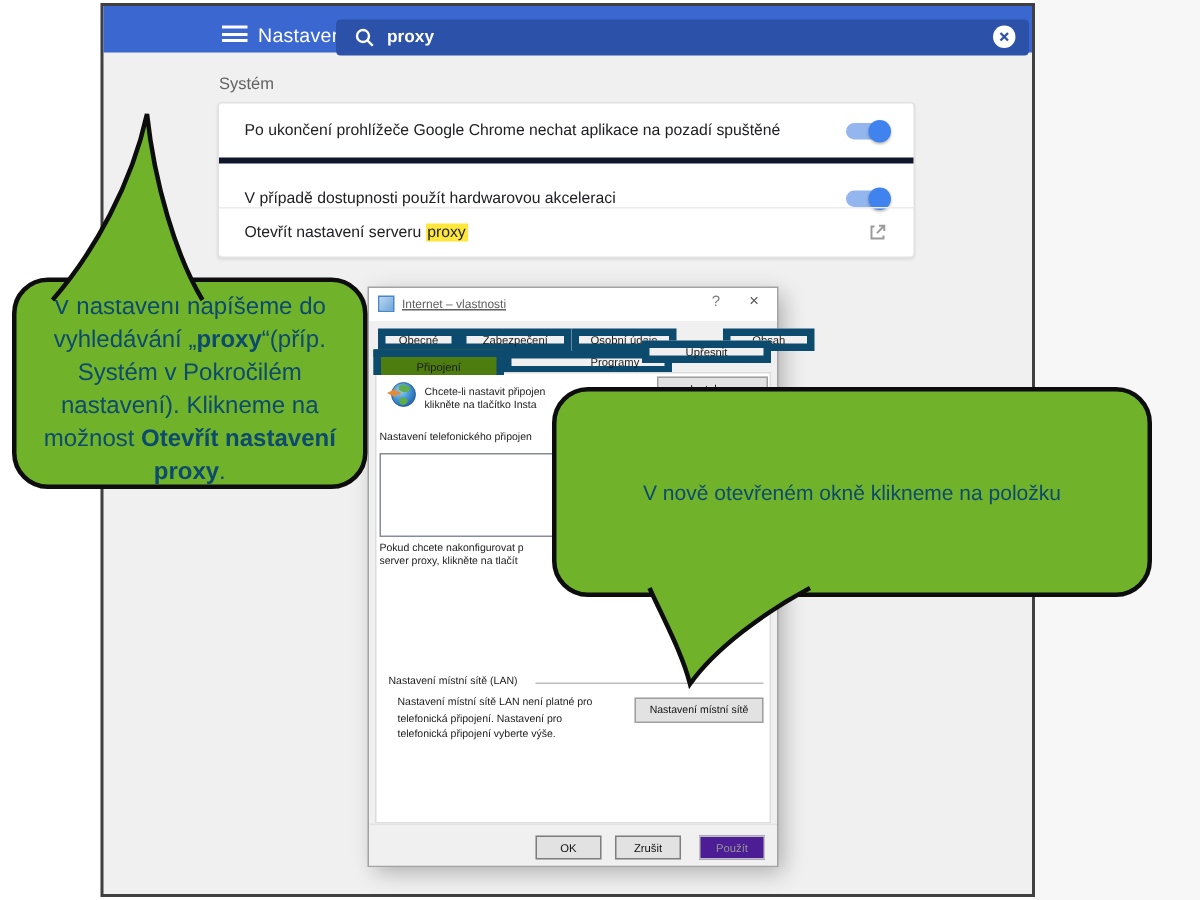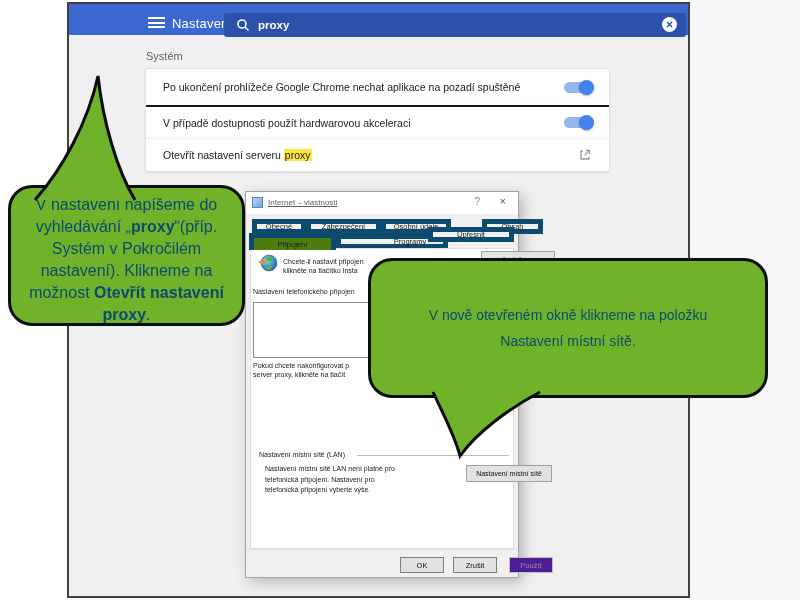--- a/index.html
+++ b/index.html
@@ -19,21 +19,21 @@
   .search-box { position:absolute; left:155px; top:9px; width:462px; height:24px; background:#2c51a8; border-radius:3px; }
   .search-box svg.mag { position:absolute; left:12px; top:5px; }
   .search-input { position:absolute; left:34px; top:0; width:380px; height:24px; background:transparent; border:none; outline:none; color:#fff; font-size:11.5px; font-weight:bold; font-family:"Liberation Sans", sans-serif; }
   .search-clear { position:absolute; right:9px; top:4px; width:15px; height:15px; background:#fff; border-radius:50%; cursor:pointer; display:flex; align-items:center; justify-content:center; }
 
   
   .section-label { position:absolute; left:146px; top:50px; font-size:11px; color:#636363; }
   .card { position:absolute; left:145px; top:68px; width:465px; height:104px; background:#fff; border:1px solid #e1e1e1; border-radius:3px; box-shadow:0 1px 2px rgba(0,0,0,.08); }
   .row { position:relative; display:flex; align-items:center; padding:0 17px; font-size:10.5px; color:#202124; }
   .row1 { height:36px; }
-  .row2 { height:33px; border-top:2px solid #0f172a; }
+  .row2 { height:33px; border-top:4px solid #0f172a;align-items:flex-end; }
   .row3 { height:33px; border-top:1px solid #ececec; cursor:pointer; }
   .row .spacer { flex:1; }
   mark.hl { background:#ffe83b; color:#202124; padding:0 1px; }
 
   .toggle { position:relative; width:28px; height:11px; background:#93b6ef; border-radius:6px; cursor:pointer; flex:none; }
   .toggle .knob { position:absolute; right:-2px; top:-2px; width:15px; height:15px; background:#4083ee; border-radius:50%; box-shadow:0 1px 2px rgba(0,0,0,.3); }
 
   
   .dialog { position:absolute; left:246px; top:192px; width:272px; height:385px; background:#f0f0f0; box-shadow:0 0 0 1px #a3a3a3, 4px 4px 14px rgba(0,0,0,.28); z-index:10; font-size:7px; color:#1a1a1a; }
   .titlebar { position:absolute; left:0; top:0; width:100%; height:22px; background:#fff; }
@@ -41,21 +41,21 @@
   .dlg-title { position:absolute; left:22px; top:6px; font-size:8px; color:#5f5f5f;text-decoration:underline; }
   .dlg-help { position:absolute; right:38px; top:4px; font-size:10px; color:#808080; cursor:pointer; }
   .dlg-close { position:absolute; right:12px; top:3px; font-size:11px; color:#555; cursor:pointer; }
 
   .tab { position:absolute; height:15px; background:#f0f0f0; border:5px solid #0c4a6e; font-size:7.5px; display:flex; align-items:center; justify-content:center; cursor:pointer; color:#1a1a1a; }
   .tab.active { background:#4d7c0f; border-bottom:none; height:17px; z-index:3; }
 
   .tabpage { position:absolute; left:4px; top:56px; width:264px; height:301px; background:#fff; border:1px solid #dcdcdc; }
 
   .intro { position:absolute; left:32px; top:8px; line-height:9px; }
-  .btn-win { position:absolute; background:#e2e2e2; border:1px solid #9f9f9f; font-size:7.5px; display:flex; align-items:center; justify-content:center; cursor:pointer; color:#111; font-family:"Liberation Sans", sans-serif;margin-left:43px; }
+  .btn-win { position:absolute; background:#e2e2e2; border:1px solid #9f9f9f; font-size:7.5px; display:flex; align-items:center; justify-content:center; cursor:pointer; color:#111; font-family:"Liberation Sans", sans-serif; }
   .btn-install { left:187px; top:2px; width:74px; height:17px; }
   .dialup-label { position:absolute; left:2px; top:39px; }
   .listbox { position:absolute; left:2px; top:53px; width:185px; height:56px; background:#fff; border:1px solid #868d99; }
   .proxy-text { position:absolute; left:2px; top:112px; line-height:9px; }
   .lan-group-label { position:absolute; left:8px; top:202px; }
   .lan-line { position:absolute; left:106px; top:206px; width:152px; border-top:1px solid #bdbdbd; }
   .lan-text { position:absolute; left:14px; top:215px; line-height:10.5px; }
   .btn-lan { left:172px; top:216px; width:86px; height:17px; font-size:7px; }
 
   .dlg-footer { position:absolute; left:0; top:357px; width:100%; height:28px; background:#f0f0f0; border-top:1px solid #e3e3e3; }
@@ -191,18 +191,17 @@
 
   <div class="callout callout-left">
     <span>V nastavení napíšeme do vyhledávání „</span><span class="b">proxy</span><span>“(příp. Systém v Pokročilém nastavení).  Klikneme na možnost </span><span class="b">Otevřít nastavení proxy</span><span>.</span>
   </div>
   <svg class="tail tail-left" width="120" height="132" viewBox="0 0 120 132">
     <path d="M10,130 C38,98 63,52 73,6 C78,52 92,100 110,130" fill="#70b32b" stroke="#0d0d0d" stroke-width="3"></path>
   </svg>
 
   <div class="callout callout-right">
     <div>V nově otevřeném okně klikneme na položku</div>
-    <div>Nastavení místní sítě.</div>
   </div>
   <svg class="tail tail-right" width="125" height="72" viewBox="0 0 125 72">
     <path d="M8,2 C18,24 30,46 35,66 C52,42 85,18 115,2" fill="#70b32b" stroke="#0d0d0d" stroke-width="3"></path>
   </svg>
 </div>
 
 </body></html>

